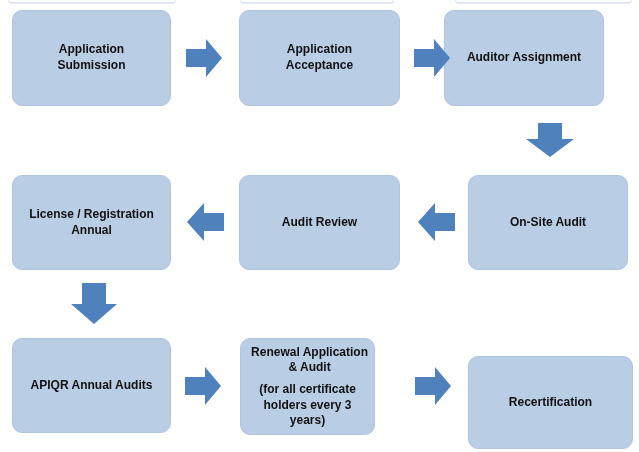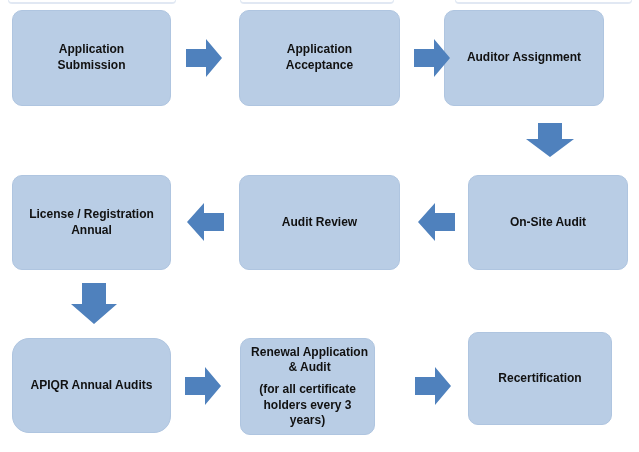--- a/index.html
+++ b/index.html
@@ -34,23 +34,23 @@
   .node .label { white-space: pre-line; }
   .node .note  { white-space: pre-line; margin-top: 7px; }
 
   
   #n-app-submission   { left: 12px;  top: 10px;  width: 159px; height: 96px; }
   #n-app-acceptance   { left: 239px; top: 10px;  width: 161px; height: 96px; }
   #n-auditor-assign   { left: 444px; top: 10px;  width: 160px; height: 96px; }
   #n-on-site-audit    { left: 468px; top: 175px; width: 160px; height: 95px; }
   #n-audit-review     { left: 239px; top: 175px; width: 161px; height: 95px; text-align: center; }
   #n-license-granted  { left: 12px;  top: 175px; width: 159px; height: 95px; }
-  #n-apiqr-annual     { left: 12px;  top: 338px; width: 159px; height: 95px; border-radius: 17px; }
+  #n-apiqr-annual     { left: 12px;  top: 338px; width: 159px; height: 95px; }
   #n-renewal          { left: 240px; top: 338px; width: 135px; height: 97px; line-height: 1.28; align-items: flex-end; }
-  #n-recertification  { left: 468px; top: 332px; width: 144px; height: 93px; text-align: center; }
+  #n-recertification  { left: 468px; top: 356px; width: 165px; height: 93px; text-align: center; }
 
   
   .arrow { position: absolute; display: block; }
   #a1 { left: 186px; top: 38px; }
   #a2 { left: 414px; top: 38px; }
   #a3 { left: 525px; top: 123px; }
   #a4 { left: 417px; top: 202px; }
   #a5 { left: 186px; top: 202px; }
   #a6 { left: 70px;  top: 283px; }
   #a7 { left: 185px; top: 366px; }

